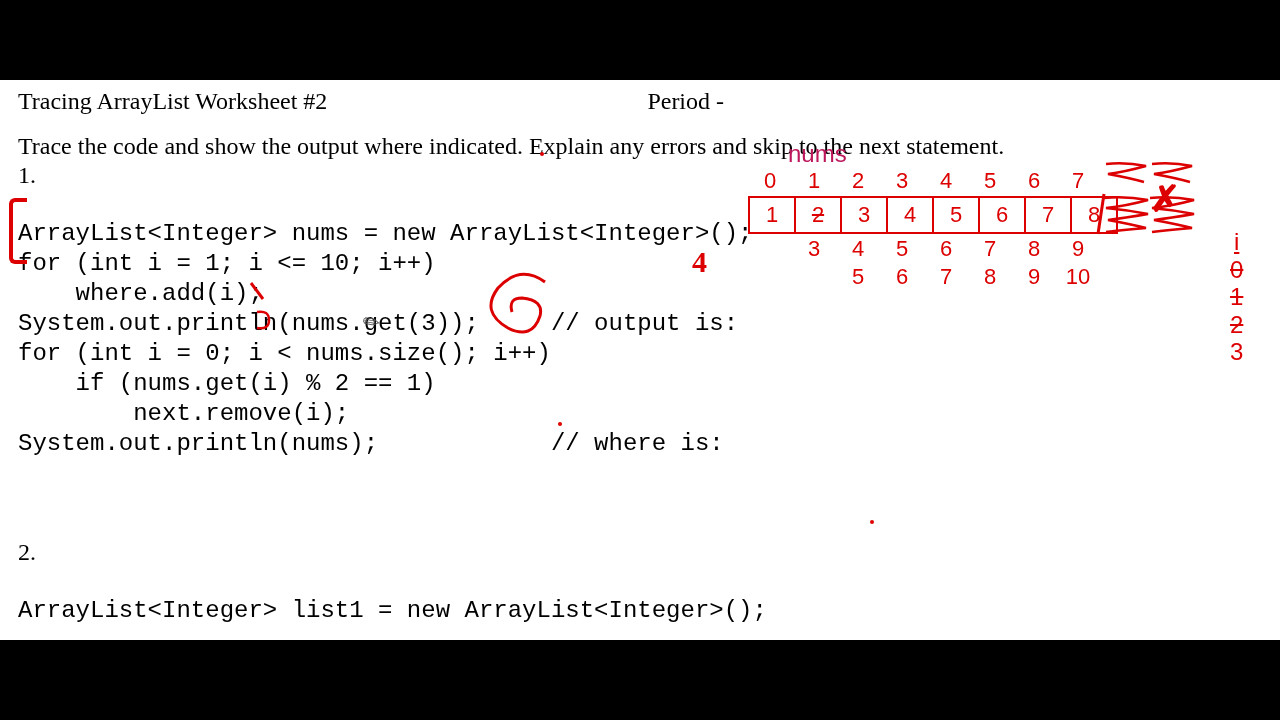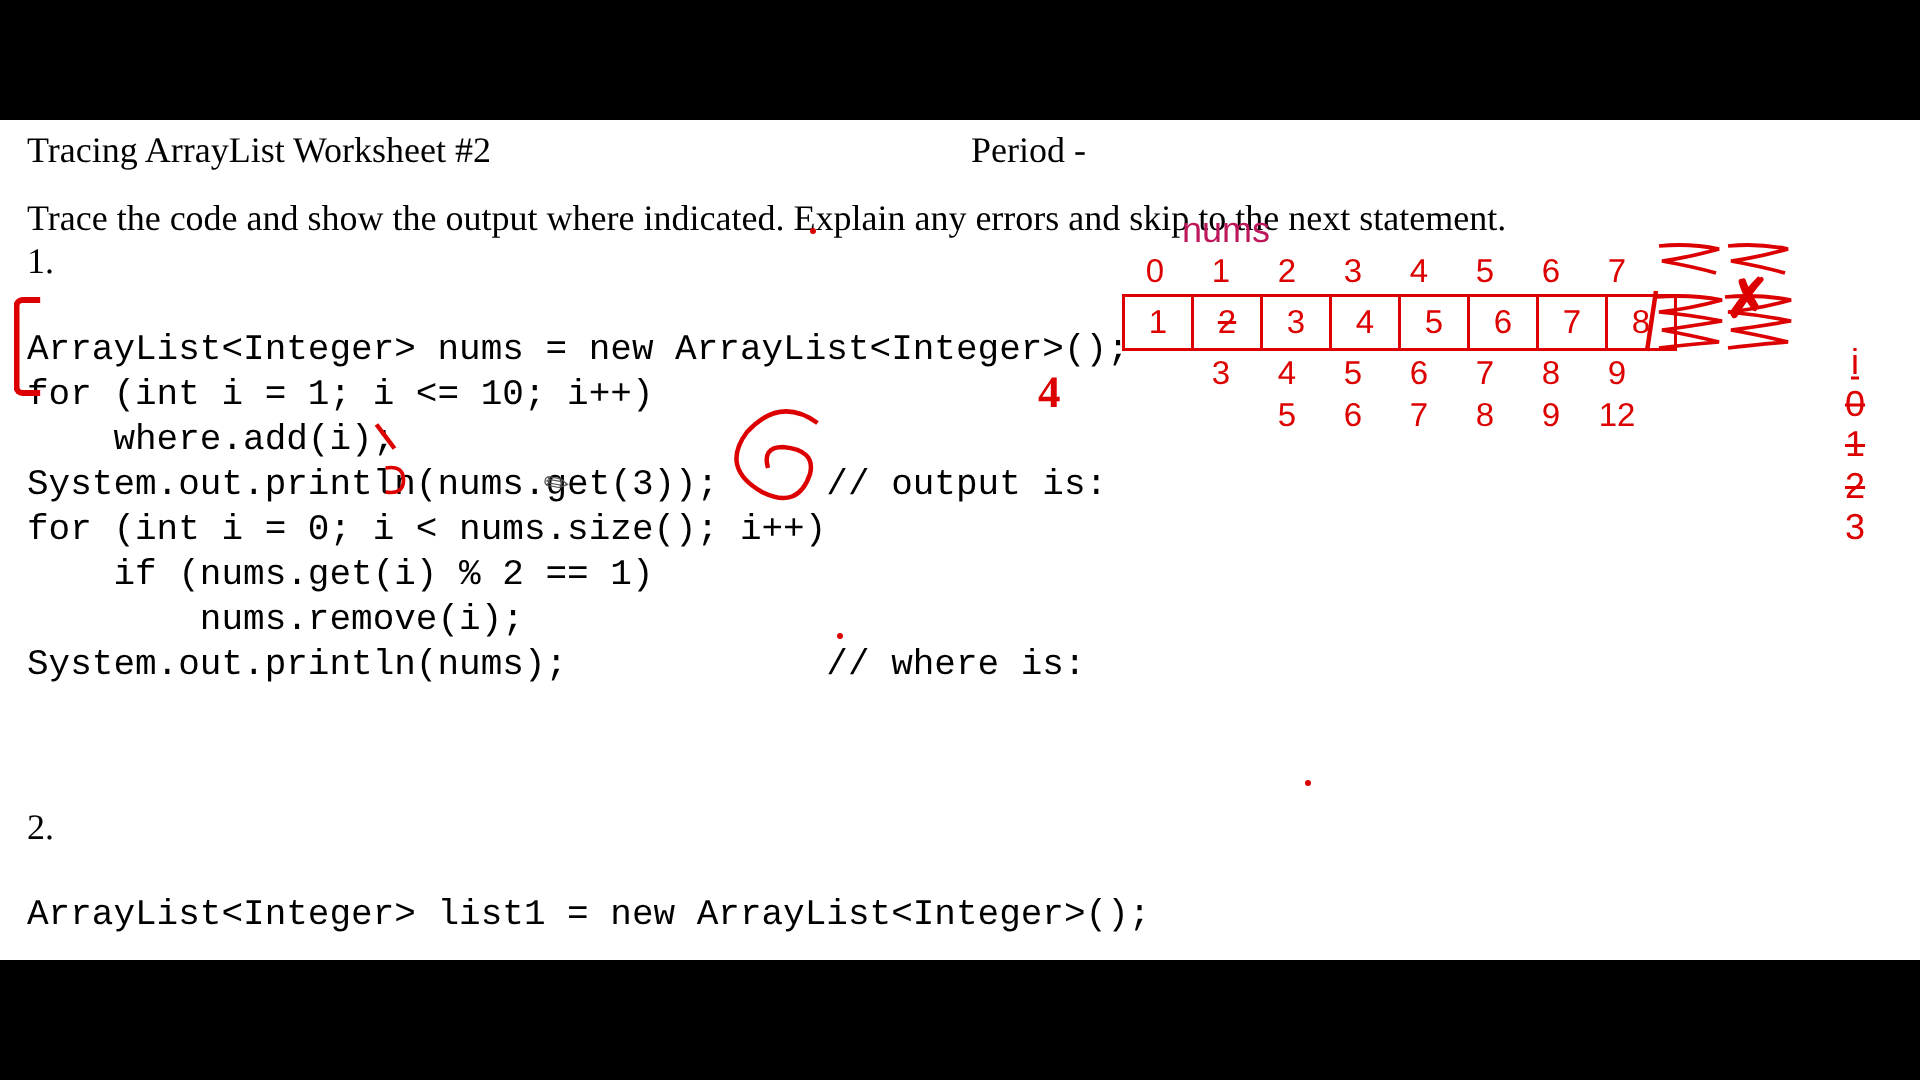--- a/index.html
+++ b/index.html
@@ -174,21 +174,21 @@
   <div class="instructions">Trace the code and show the output where indicated.  Explain any errors and skip to the next statement.</div>
 
   <div class="qnum">1.</div>
   <div class="code">
 <span>ArrayList&lt;Integer&gt; nums = new ArrayList&lt;Integer&gt;();</span>
 <span>for (int i = 1; i &lt;= 10; i++)</span>
 <span>    where.add(i);</span>
 <span>System.out.println(nums.get(3));     // output is:</span>
 <span>for (int i = 0; i &lt; nums.size(); i++)</span>
 <span>    if (nums.get(i) % 2 == 1)</span>
-<span>        nums.remove(i);</span>
+<span>        next.remove(i);</span>
 <span>System.out.println(nums);            // where is:</span>
   </div>
 
   <div class="q2">
     <div class="qnum">2.</div>
     <div class="code">
 <span>ArrayList&lt;Integer&gt; list1 = new ArrayList&lt;Integer&gt;();</span>
 <span></span>
 <span>for (int i = 1; i &lt;= 10; i++)</span>
 <span>    list1.add(i);</span>
@@ -265,21 +265,21 @@
   </div>
 
   <div class="vals-row" style="left:748px; top:184px;">
     <span></span>
     <span></span>
     <span>5</span>
     <span>6</span>
     <span>7</span>
     <span>8</span>
     <span>9</span>
-    <span>12</span>
+    <span>10</span>
   </div>
 
   <div class="big4" style="left:692px; top:165px;">4</div>
 
   <svg class="curve-arrow" style="left:470px; top:190px; width:90px; height:80px;">
     <path d="M75 12 Q50 -6 28 18 Q10 42 38 58 Q62 70 70 46 Q74 30 52 28 Q38 28 42 42"></path>
   </svg>
 
   <svg class="ann" style="left:253px; top:228px; width:20px; height:24px;">
     <path d="M4 4 Q16 2 16 12 Q16 22 4 20" stroke="#d00" stroke-width="2.5" fill="none"></path>

